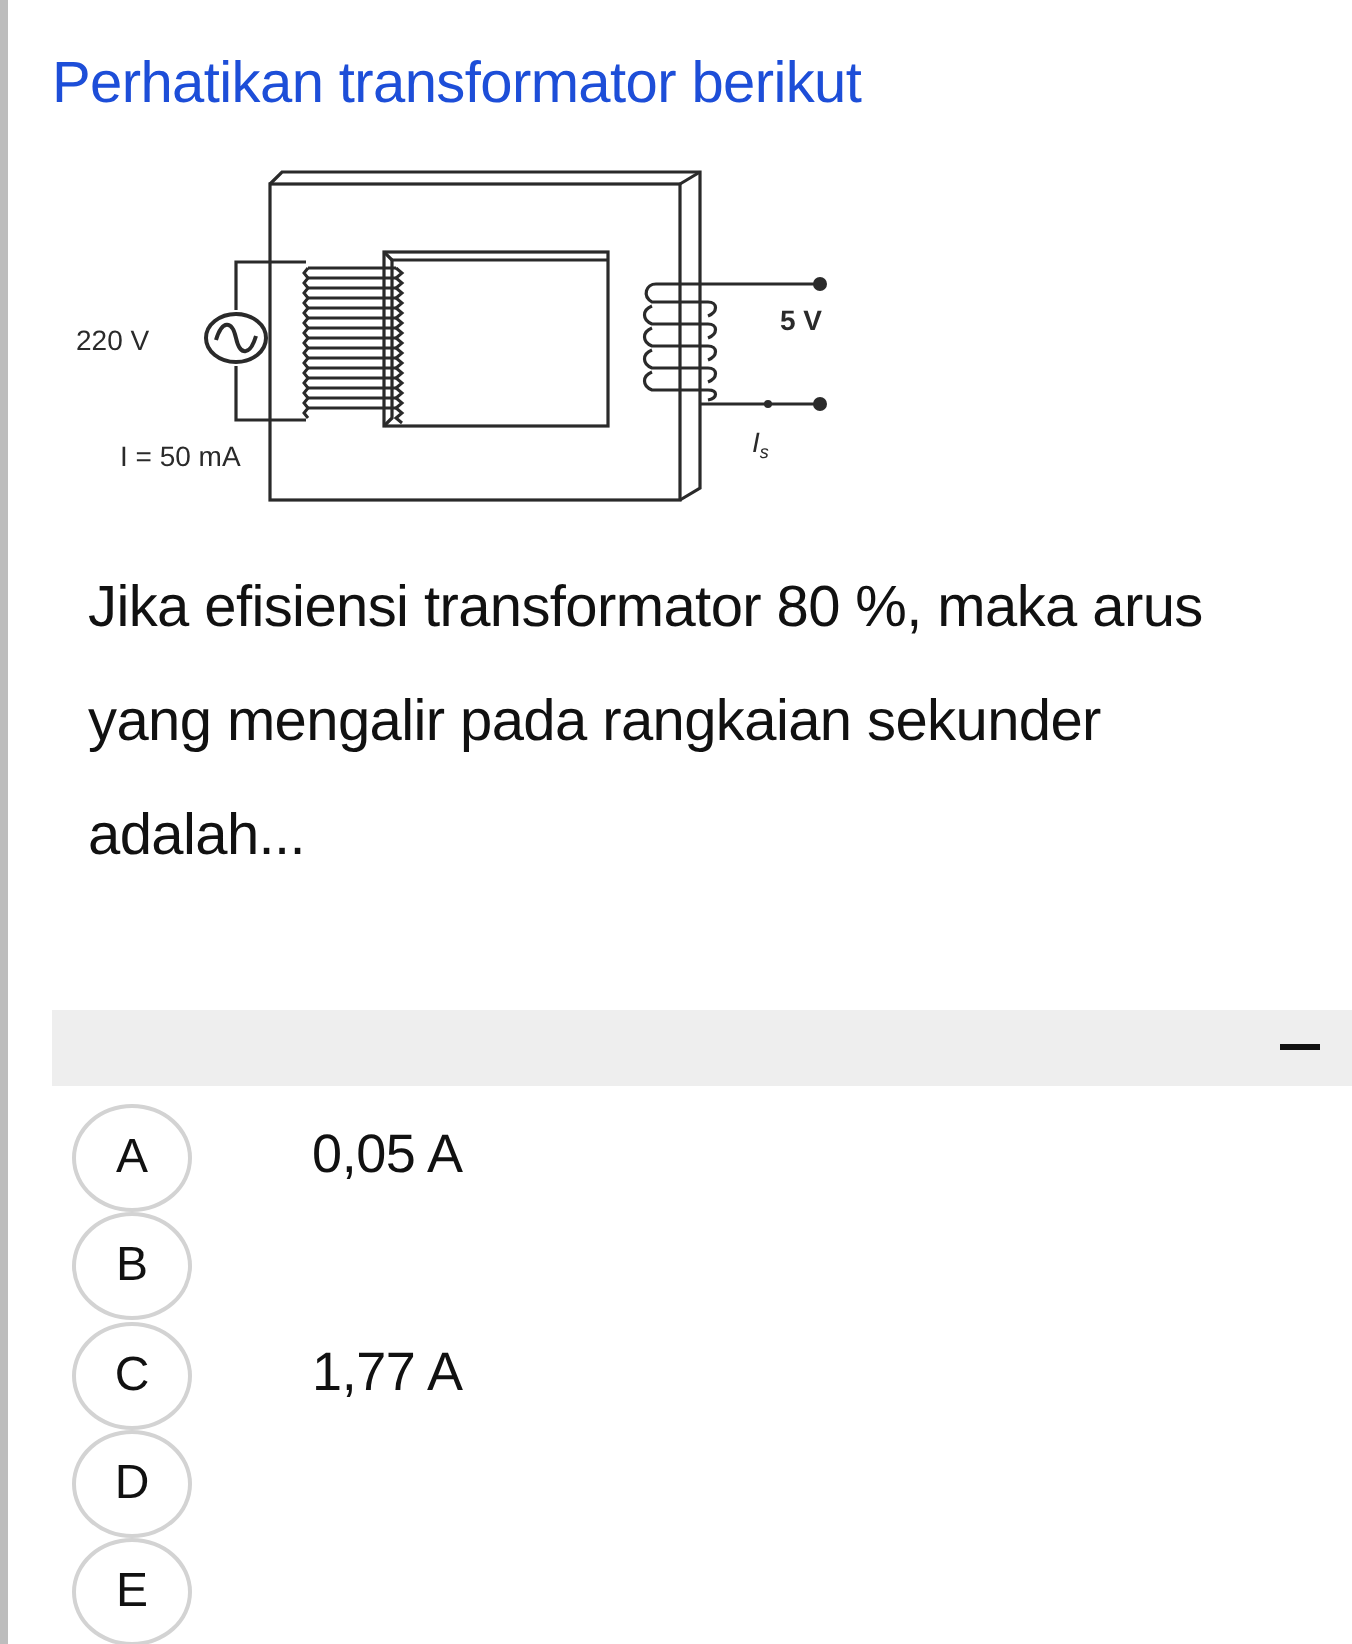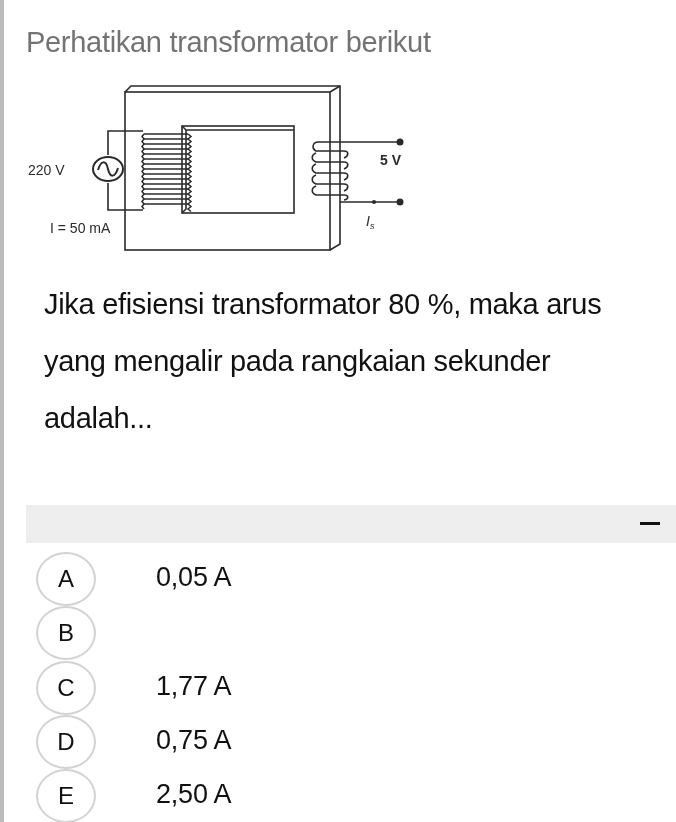--- a/index.html
+++ b/index.html
@@ -1,20 +1,20 @@
 <!DOCTYPE html>
 <html><head>
   <meta charset="utf-8">
   <style>
     * { box-sizing: border-box; margin: 0; padding: 0; }
     html, body { width: 676px; height: 822px; background: #ffffff; overflow: hidden; }
     body { position: relative; font-family: "Liberation Sans", "DejaVu Sans", sans-serif; color: #111111; }
     .left-rail { position: absolute; left: 0; top: 0; width: 4px; height: 822px; background: #bdbdbd; }
-    .question-title { position: absolute; left: 26px; top: 26px; font-size: 29px; letter-spacing: -0.3px; color: #737373; white-space: nowrap; }
-    .diagram { position: absolute; left: 28px; top: 82px; width: 400px; height: 178px; }
+    .question-title { position: absolute; left: 26px; top: 26px; font-size: 29px; letter-spacing: -0.3px; color: #1d4ed8; white-space: nowrap; }
+    .diagram { position: absolute; left: 38px; top: 82px; width: 400px; height: 178px; }
     .question-body { position: absolute; left: 44px; top: 276px; width: 640px; font-size: 29px; line-height: 57px; letter-spacing: -0.3px; color: #111; }
     .question-body span { display: block; white-space: nowrap; }
     .collapse-bar { position: absolute; left: 26px; top: 505px; width: 650px; height: 38px; background: #eeeeee; }
     .collapse-toggle { position: absolute; right: 16px; top: 9px; width: 20px; height: 20px; cursor: pointer; }
     .collapse-toggle .dash { position: absolute; left: 0; top: 8px; width: 20px; height: 3px; background: #111; }
     .options { position: absolute; left: 34px; top: 552px; }
     .option { position: relative; height: 54.3px; width: 400px; cursor: pointer; }
     .option-circle { position: absolute; left: 2px; top: 0px; width: 60px; height: 54px; border: 2px solid #d3d3d3; border-radius: 50%; background: #fff; display: flex; align-items: center; justify-content: center; font-size: 24px; color: #111; }
     .option-text { position: absolute; left: 93px; top: 10px; font-size: 27px; color: #111; letter-spacing: -0.2px; white-space: nowrap; margin-left: 29px; }
     svg text { font-family: "Liberation Sans", "DejaVu Sans", sans-serif; }
@@ -111,19 +111,17 @@
   </div>
   <div class="option">
     <div class="option-circle">B</div>
   </div>
   <div class="option">
     <div class="option-circle">C</div>
     <div class="option-text">1,77 A</div>
   </div>
   <div class="option">
     <div class="option-circle">D</div>
-    <div class="option-text">0,75 A</div>
   </div>
   <div class="option">
     <div class="option-circle">E</div>
-    <div class="option-text">2,50 A</div>
   </div>
 </div>
 
 </body></html>

